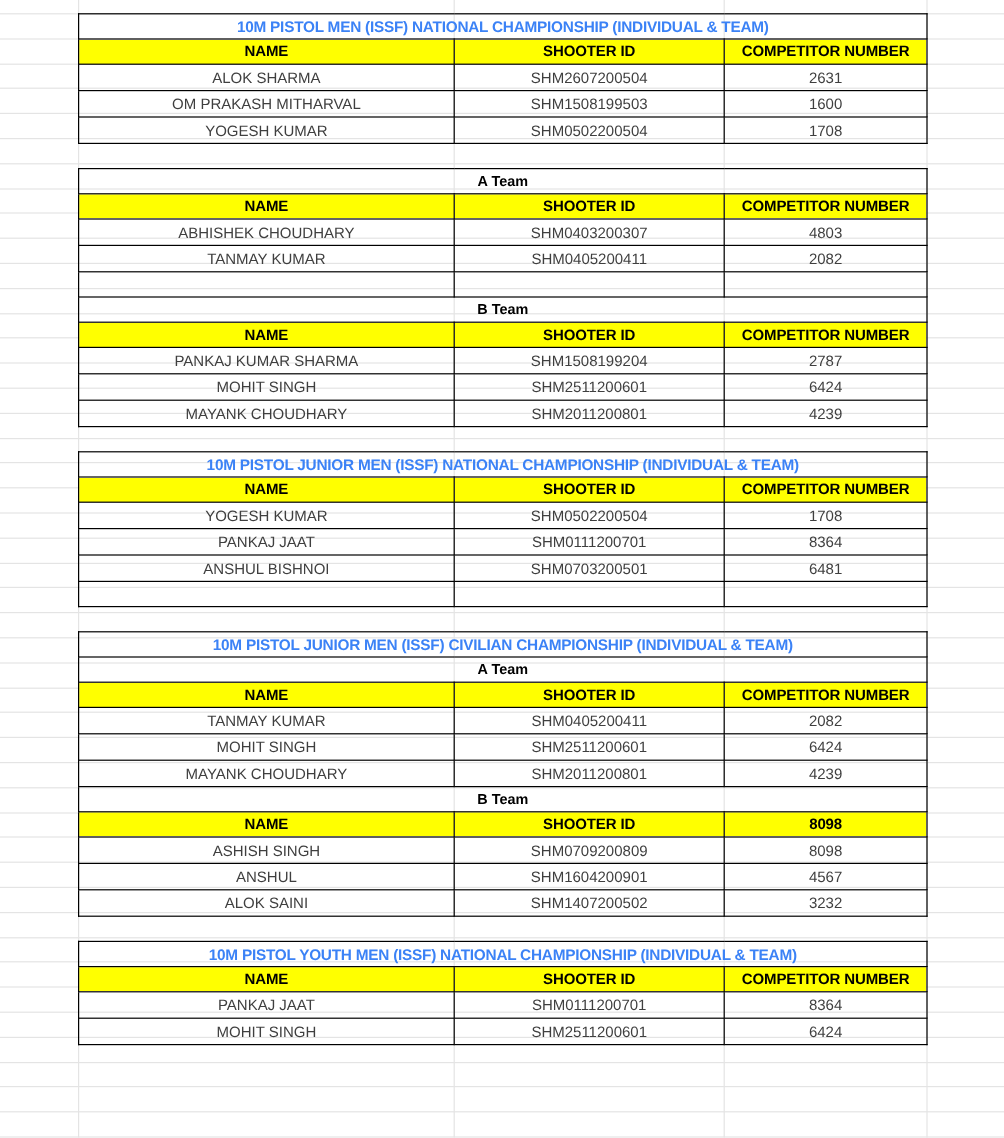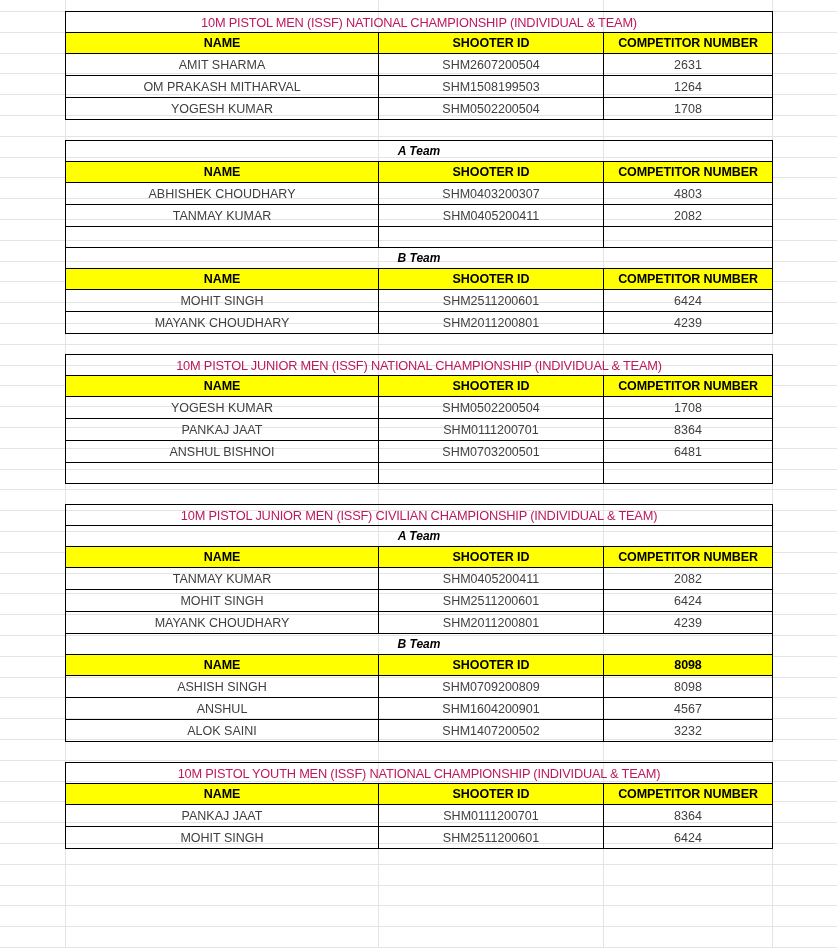--- a/index.html
+++ b/index.html
@@ -69,34 +69,33 @@
     text-align: center;
     vertical-align: middle;
     font-size: 12.5px;
     color: #3f3f3f;
     white-space: nowrap;
     overflow: hidden;
   }
 
   
   td.title {
-    font-weight: normal;
+    font-weight: bold;
     font-size: 12.8px;
-    color: #be185d;
+    color: #3b82f6;
     letter-spacing: -0.2px;
     height: 20px;
   }
 
   
   td.team {
     font-weight: bold;
     font-size: 12px;
     color: #000000;
     height: 20px;
-    font-style: italic;
   }
 
   
   td.hdr {
     background: #ffff00;
     font-weight: bold;
     font-size: 12.5px;
     color: #000000;
     letter-spacing: -0.1px;
     height: 20px;
@@ -177,28 +176,28 @@
       <tbody>
         <tr>
           <td class="title" colspan="3">10M PISTOL MEN (ISSF) NATIONAL CHAMPIONSHIP (INDIVIDUAL &amp; TEAM)</td>
         </tr>
         <tr>
           <td class="hdr">NAME</td>
           <td class="hdr">SHOOTER ID</td>
           <td class="hdr">COMPETITOR NUMBER</td>
         </tr>
         <tr>
-          <td class="data">AMIT SHARMA</td>
+          <td class="data">ALOK SHARMA</td>
           <td class="data">SHM2607200504</td>
           <td class="data">2631</td>
         </tr>
         <tr>
           <td class="data">OM PRAKASH MITHARVAL</td>
           <td class="data">SHM1508199503</td>
-          <td class="data">1264</td>
+          <td class="data">1600</td>
         </tr>
         <tr>
           <td class="data">YOGESH KUMAR</td>
           <td class="data">SHM0502200504</td>
           <td class="data">1708</td>
         </tr>
       </tbody>
     </table>
     <div class="gap"></div>
     <table class="block">
@@ -233,20 +232,25 @@
         </tr>
         <tr>
           <td class="team" colspan="3">B Team</td>
         </tr>
         <tr>
           <td class="hdr">NAME</td>
           <td class="hdr">SHOOTER ID</td>
           <td class="hdr">COMPETITOR NUMBER</td>
         </tr>
         <tr>
+          <td class="data">PANKAJ KUMAR SHARMA</td>
+          <td class="data">SHM1508199204</td>
+          <td class="data">2787</td>
+        </tr>
+        <tr>
           <td class="data">MOHIT SINGH</td>
           <td class="data">SHM2511200601</td>
           <td class="data">6424</td>
         </tr>
         <tr>
           <td class="data">MAYANK CHOUDHARY</td>
           <td class="data">SHM2011200801</td>
           <td class="data">4239</td>
         </tr>
       </tbody>

